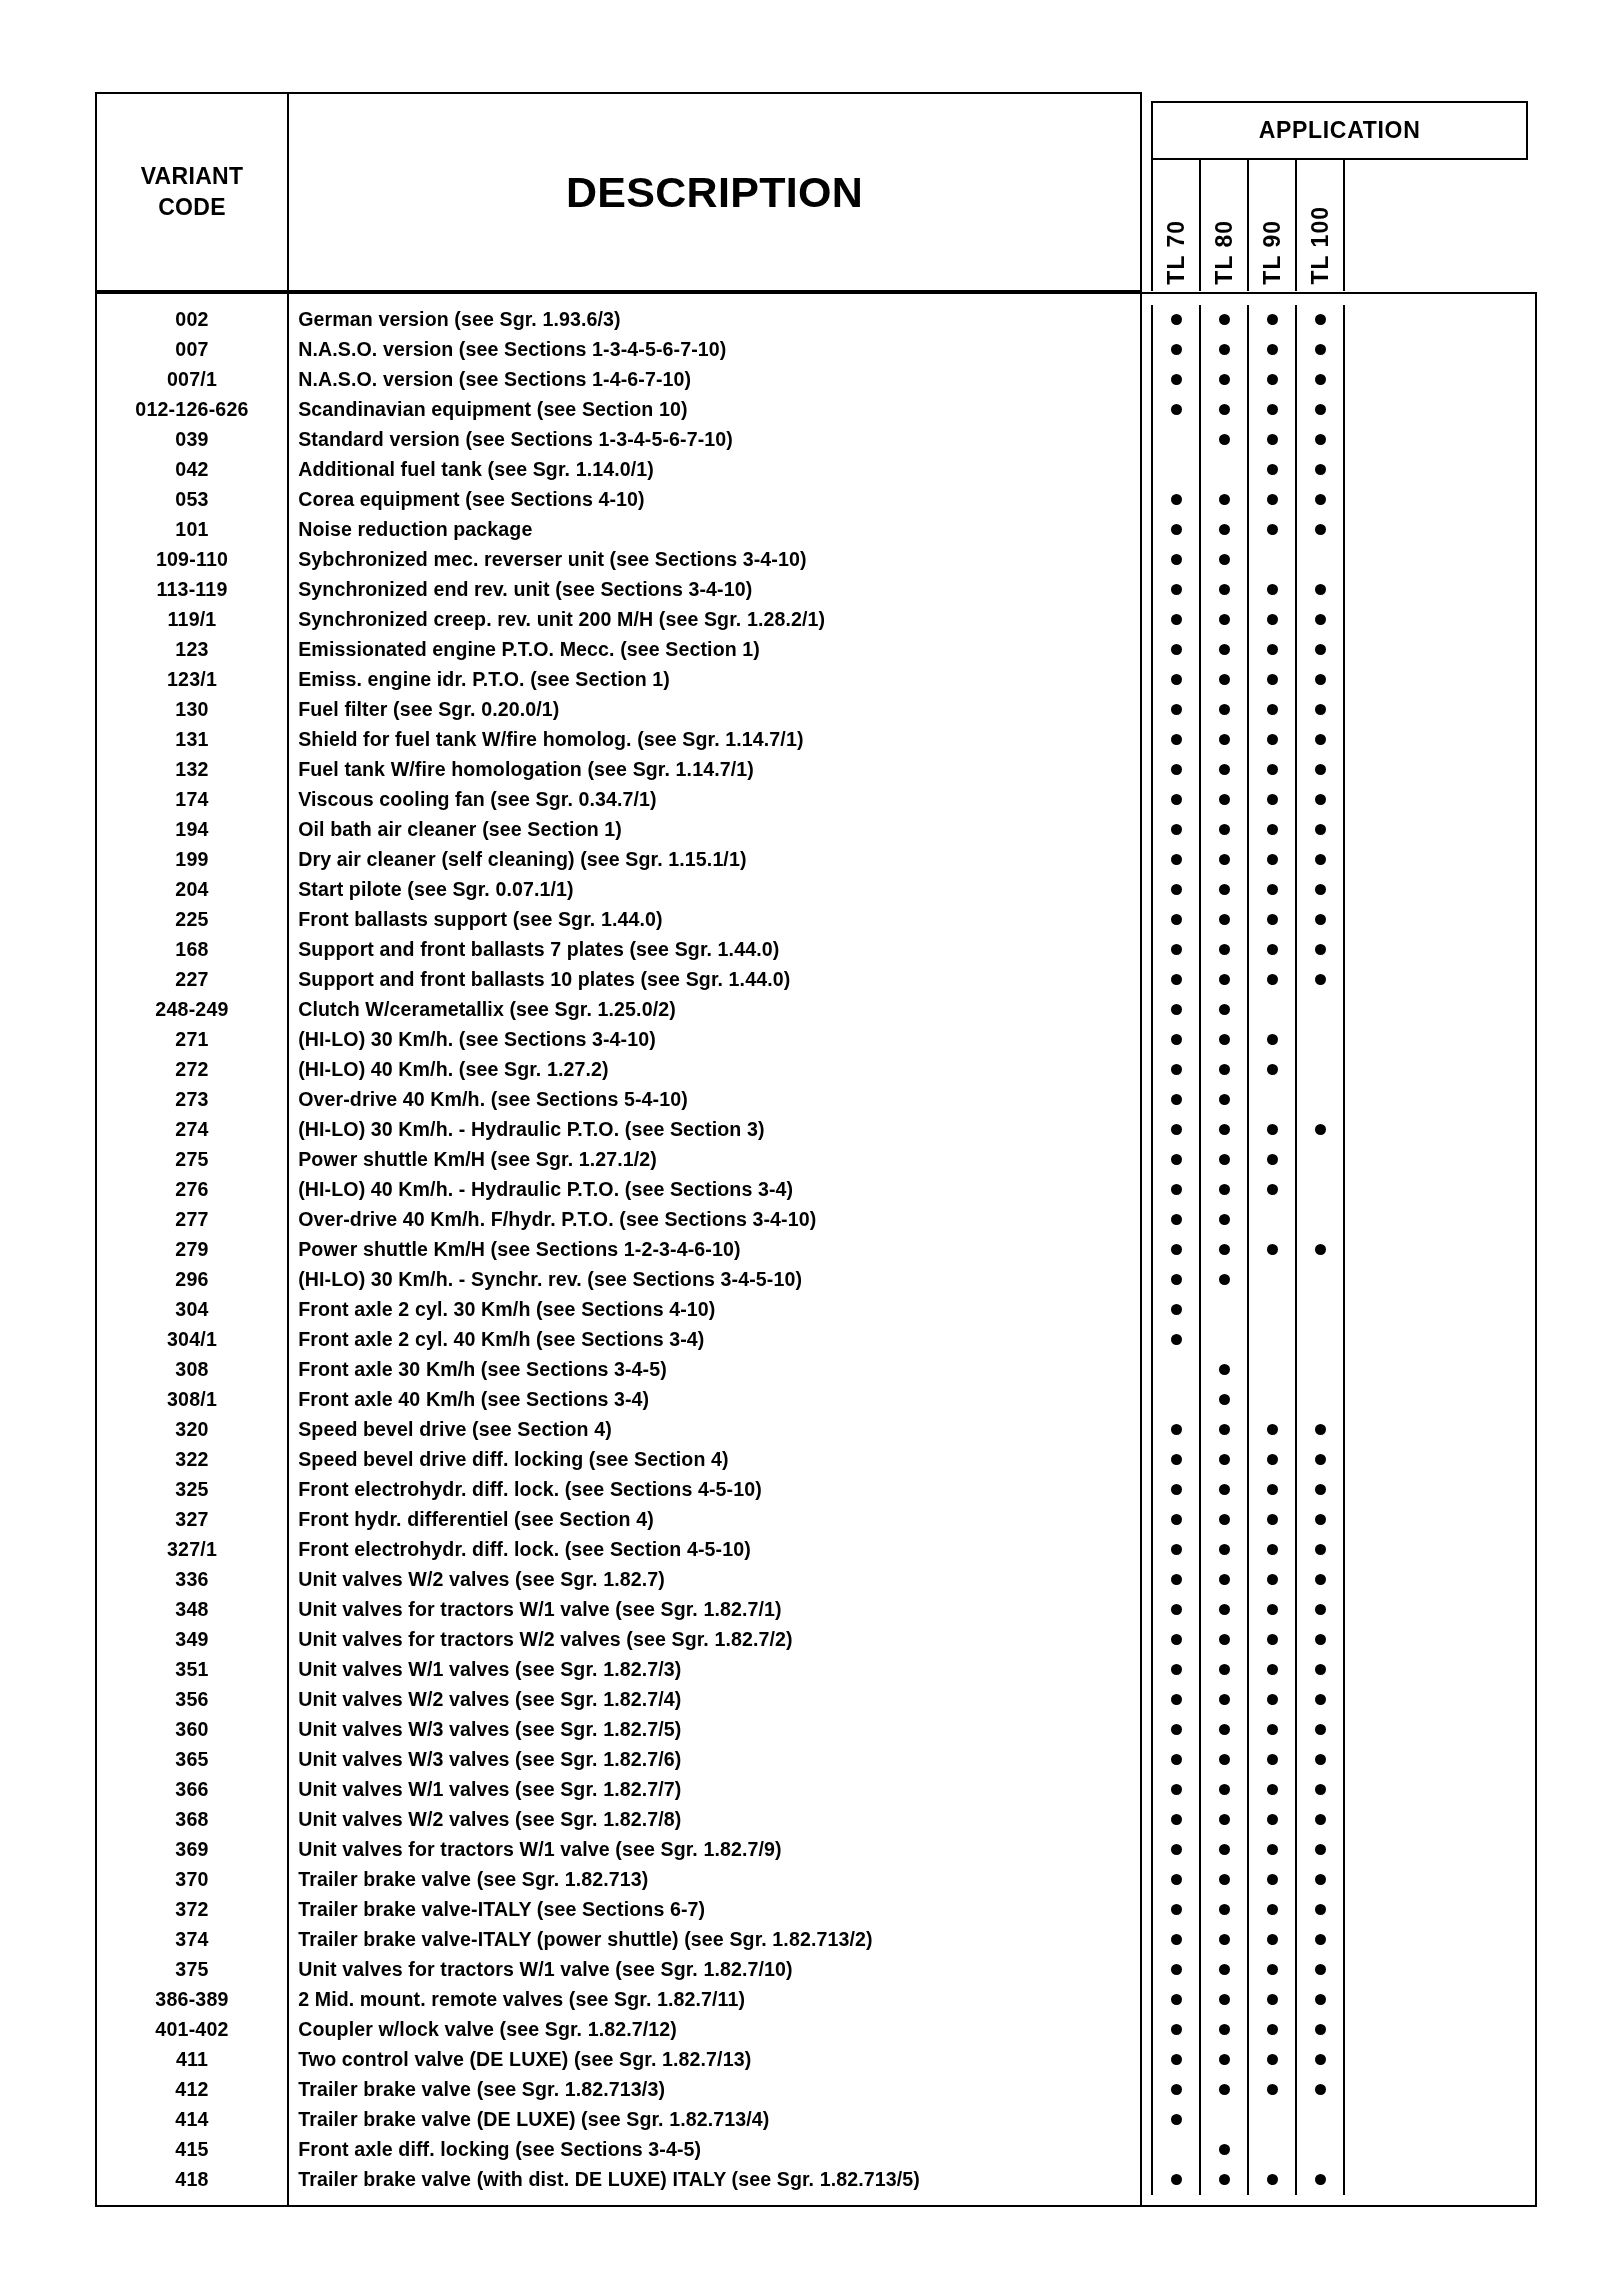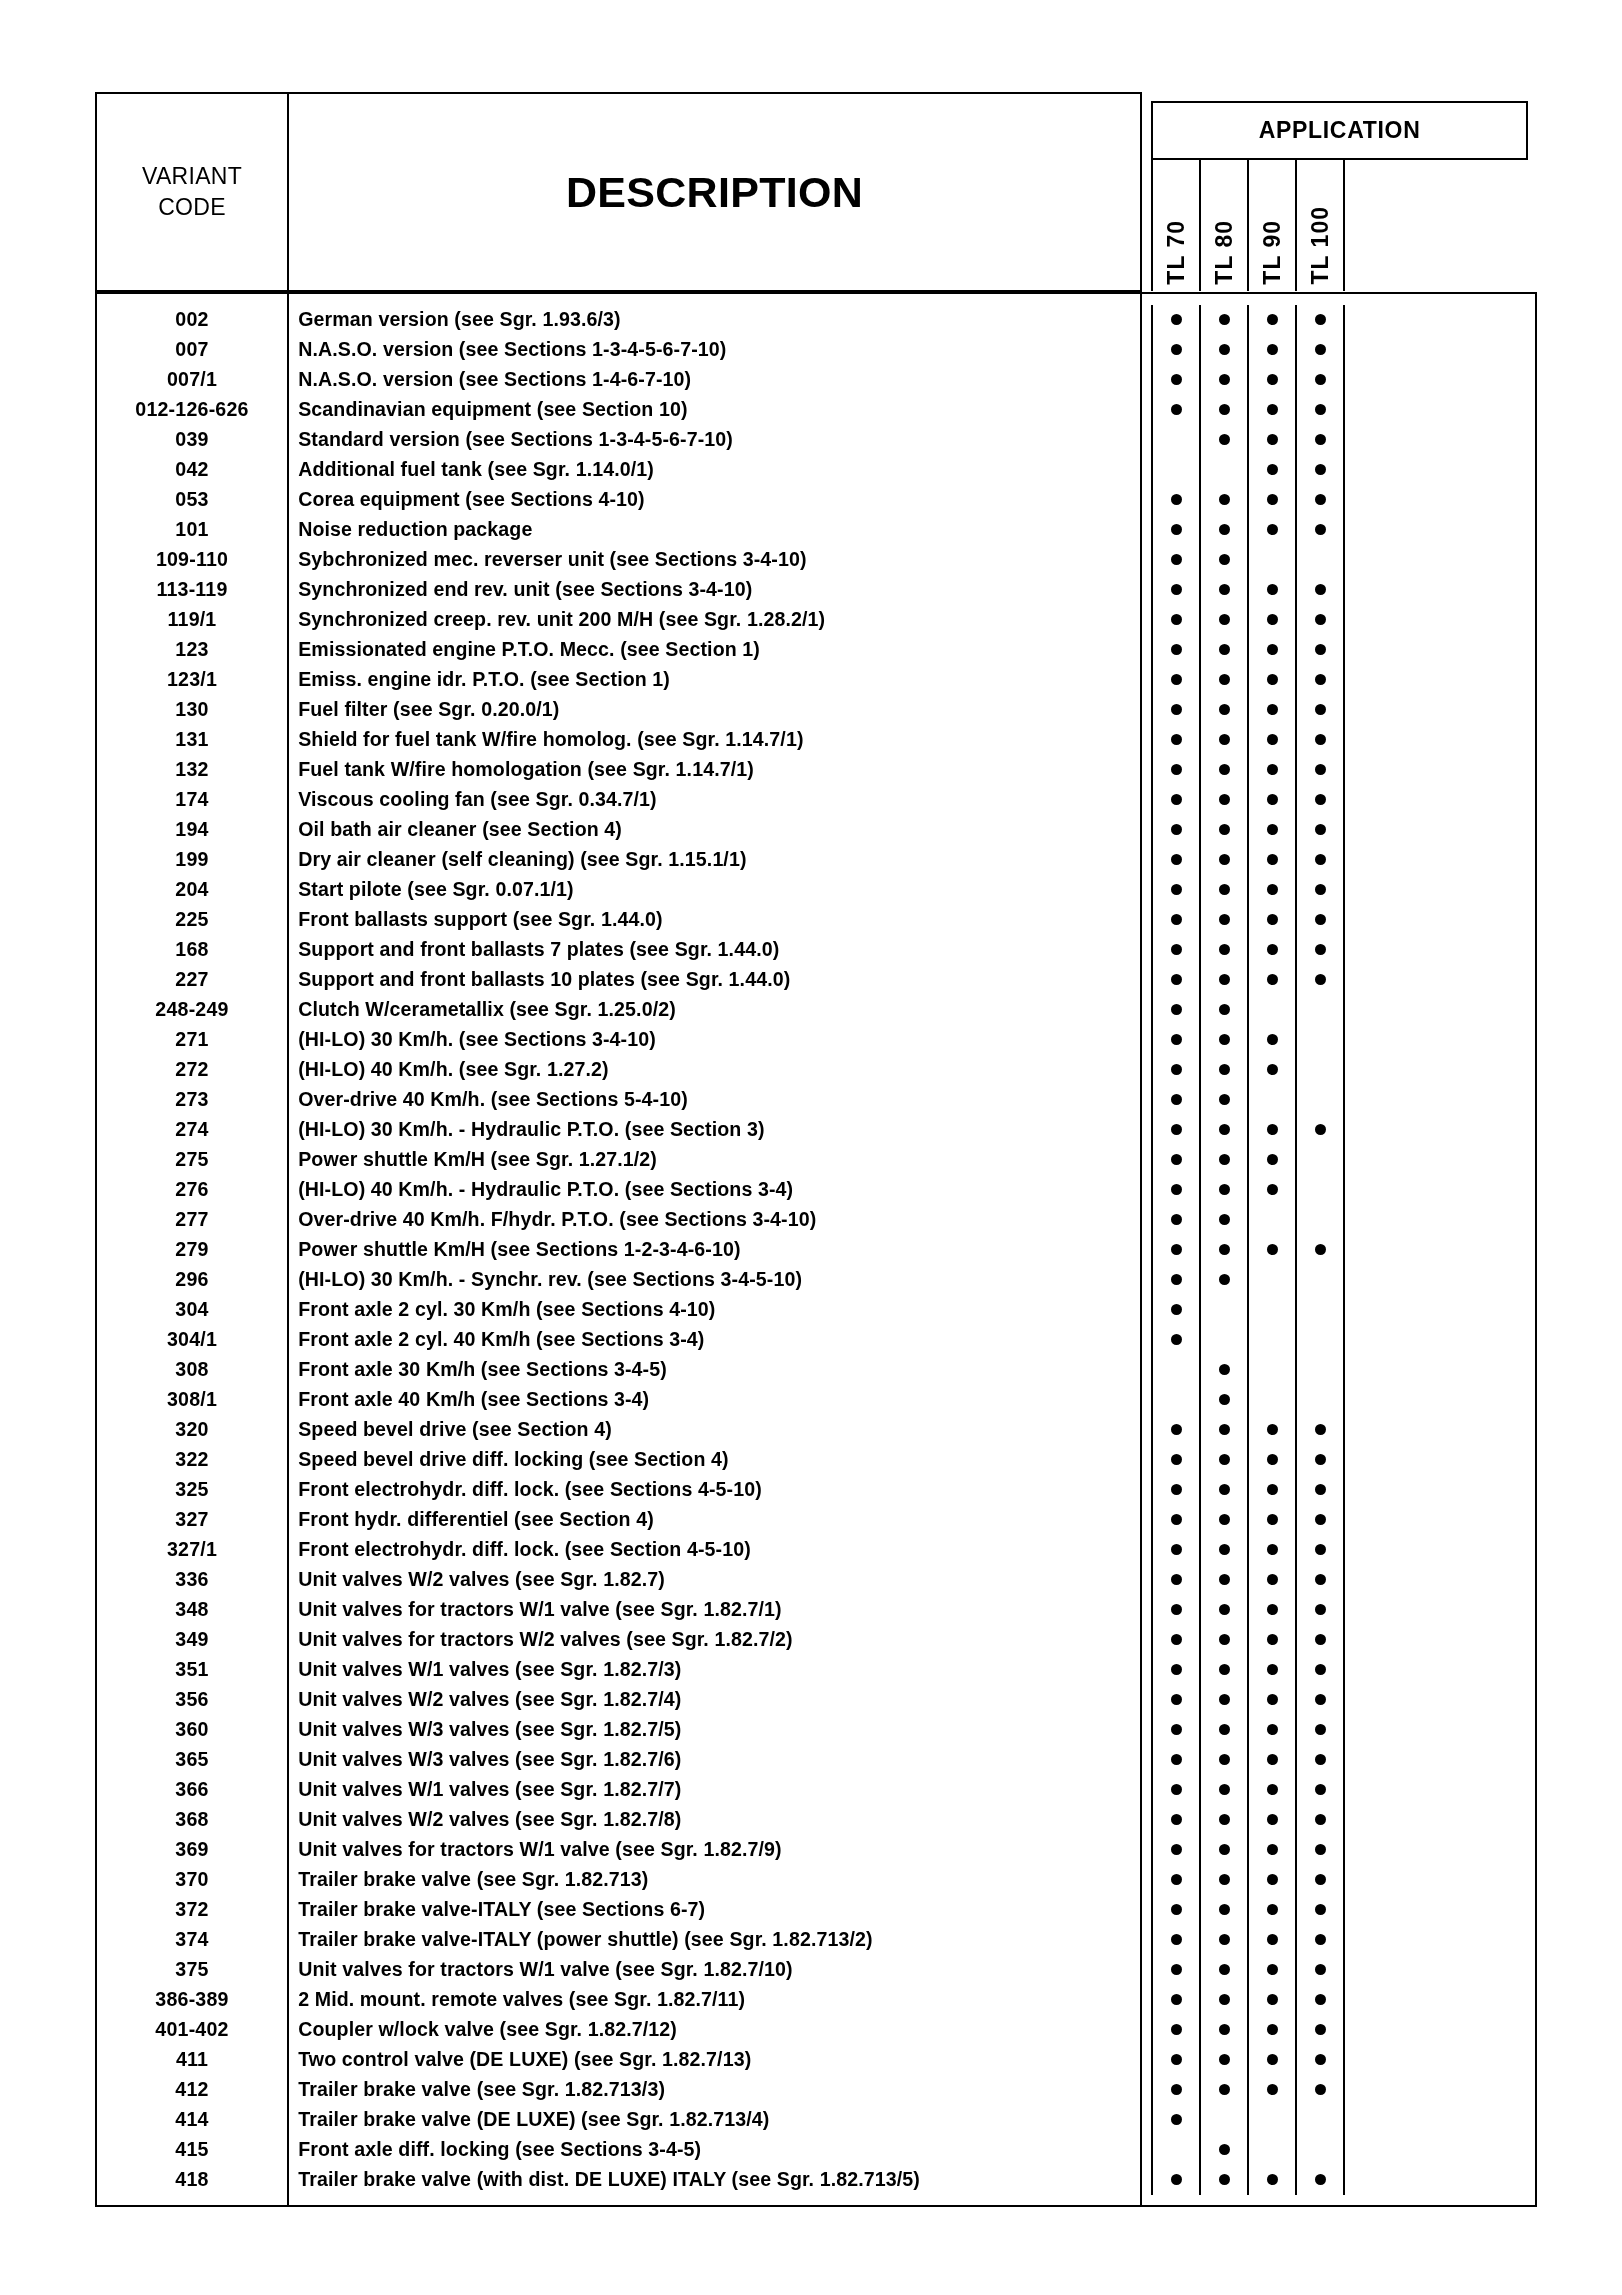--- a/index.html
+++ b/index.html
@@ -34,21 +34,21 @@
   }
   table.main td, table.main th {
     border: 2px solid #000;
     padding: 0;
     vertical-align: middle;
   }
   
   .hdr-variant {
     width: 190px;
     text-align: center;
-    font-weight: normal;
+    font-weight: bold;
     font-size: 23px;
     line-height: 1.35;
     letter-spacing: 0.3px;
   }
   .hdr-desc {
     width: 851px;
     text-align: center;
     font-weight: bold;
     font-size: 43px;
     letter-spacing: 0.3px;
@@ -447,21 +447,21 @@
                 <div class="row">
                   <div class="cell-desc">Shield for fuel tank W/fire homolog. (see Sgr. 1.14.7/1)</div>
                 </div>
                 <div class="row">
                   <div class="cell-desc">Fuel tank W/fire homologation (see Sgr. 1.14.7/1)</div>
                 </div>
                 <div class="row">
                   <div class="cell-desc">Viscous cooling fan (see Sgr. 0.34.7/1)</div>
                 </div>
                 <div class="row">
-                  <div class="cell-desc">Oil bath air cleaner (see Section 4)</div>
+                  <div class="cell-desc">Oil bath air cleaner (see Section 1)</div>
                 </div>
                 <div class="row">
                   <div class="cell-desc">Dry air cleaner (self cleaning) (see Sgr. 1.15.1/1)</div>
                 </div>
                 <div class="row">
                   <div class="cell-desc">Start pilote (see Sgr. 0.07.1/1)</div>
                 </div>
                 <div class="row">
                   <div class="cell-desc">Front ballasts support (see Sgr. 1.44.0)</div>
                 </div>

